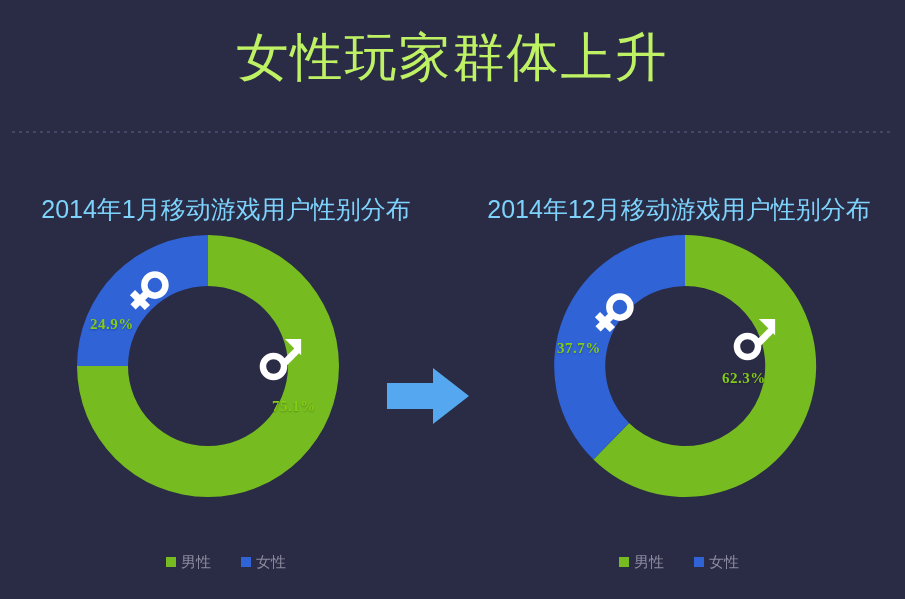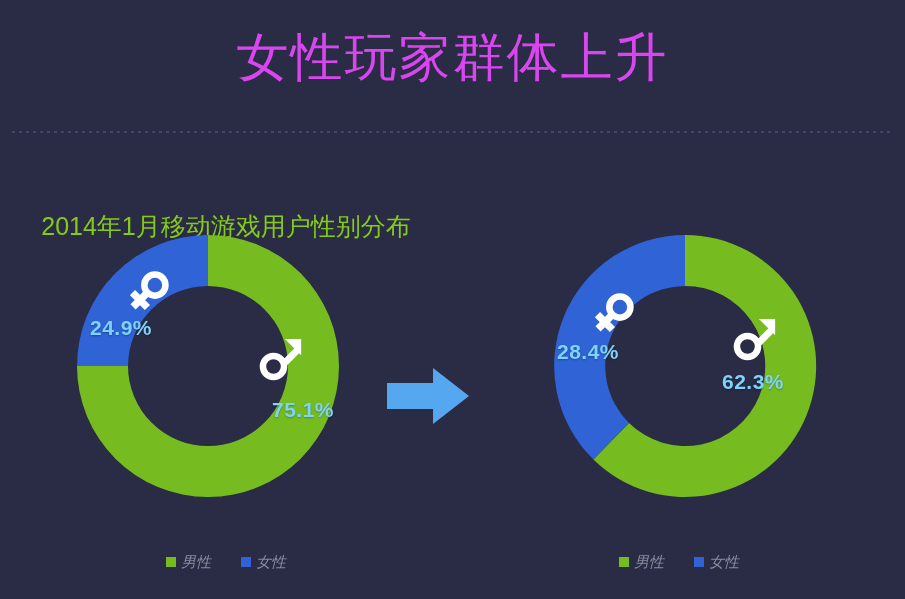--- a/index.html
+++ b/index.html
@@ -16,21 +16,21 @@
     -webkit-font-smoothing: antialiased;
   }
 
   
   .page-title {
     position: absolute;
     left: 0;
     top: 26px;
     width: 905px;
     text-align: center;
-    color: #d946ef;
+    color: #bef264;
     font-size: 52px;
     line-height: 62px;
     letter-spacing: 2px;
     font-weight: 400;
     white-space: nowrap;
   }
 
   .divider {
     position: absolute;
     left: 12px;
@@ -51,25 +51,24 @@
     height: 410px;
   }
   .panel-left  { left: 0px; }
   .panel-right { left: 453px; }
 
   .panel-subtitle {
     position: absolute;
     top: 13px;
     width: 100%;
     text-align: center;
-    color: #84cc16;
+    color: #7dd3fc;
     font-size: 25px;
     line-height: 32px;
     white-space: nowrap;
-    margin-top: 17px;
   }
 
   
   .donut-wrap {
     position: absolute;
     top: 50px;
     left: 50%;
     transform: translateX(-50%);
     width: 272px;
     height: 272px;
@@ -78,26 +77,27 @@
   .donut-wrap.shift-right { margin-left: 6px; }
 
   .donut-svg {
     position: absolute;
     inset: 0;
     display: block;
   }
 
   .pct-label {
     position: absolute;
-    color: #7dd3fc;
-    font-size: 21px;
+    color: #84cc16;
+    font-size: 15px;
     font-weight: bold;
     letter-spacing: 0.5px;
     white-space: nowrap;
     text-shadow: 0 1px 2px rgba(0,0,0,0.28);
+    font-family: Liberation Serif, serif;
   }
 
   .gender-icon {
     position: absolute;
     width: 52px;
     height: 52px;
   }
 
   
   .legend {
@@ -120,21 +120,20 @@
   .legend-swatch {
     width: 10px;
     height: 10px;
     display: block;
   }
   .legend-label {
     color: #8c8ca0;
     font-size: 15px;
     line-height: 16px;
     white-space: nowrap;
-    font-style: italic;
   }
 
   
   .transition-arrow {
     position: absolute;
     left: 387px;
     top: 366px;
     width: 82px;
     height: 60px;
   }
@@ -185,37 +184,38 @@
       <span class="legend-label">女性</span>
     </div>
   </div>
 </div>
 
 <svg class="transition-arrow" viewBox="0 0 82 60">
   <polygon points="0,17 46,17 46,2 82,30 46,58 46,43 0,43" fill="#55a8f0"></polygon>
 </svg>
 
 <div class="panel panel-right">
+  <div class="panel-subtitle">2014年12月移动游戏用户性别分布</div>
 
   <div class="donut-wrap shift-right">
     <svg class="donut-svg" viewBox="0 0 272 272">
 
       <path d="M 136 5 A 131 131 0 1 1 44.4 229.5 L 80.0 192.9 A 80 80 0 1 0 136 56 Z" fill="#76bc21"></path>
 
       <path d="M 44.4 229.5 A 131 131 0 0 1 136 5 L 136 56 A 80 80 0 0 0 80.0 192.9 Z" fill="#2f63d6"></path>
     </svg>
 
     <svg class="gender-icon" style="left:38px; top:58px;" viewBox="0 0 64 64">
       <g transform="rotate(45 32 32)" fill="#ffffff">
         <circle cx="32" cy="20" r="13" fill="none" stroke="#ffffff" stroke-width="8"></circle>
         <rect x="27.5" y="33" width="9" height="25"></rect>
         <rect x="19" y="41.5" width="26" height="9"></rect>
       </g>
     </svg>
-    <div class="pct-label" style="left:8px; top:110px;">28.4%</div>
+    <div class="pct-label" style="left:8px; top:110px;">37.7%</div>
 
     <svg class="gender-icon" style="left:179px; top:84px;" viewBox="0 0 64 64">
       <g fill="#ffffff">
         <circle cx="24" cy="40" r="13" fill="none" stroke="#ffffff" stroke-width="8"></circle>
         <rect x="31.5" y="24.5" width="26" height="8.5" transform="rotate(-45 44.5 28.75)"></rect>
         <polygon points="58,6 58,26 38,6"></polygon>
       </g>
     </svg>
     <div class="pct-label" style="left:173px; top:140px;">62.3%</div>
   </div>

